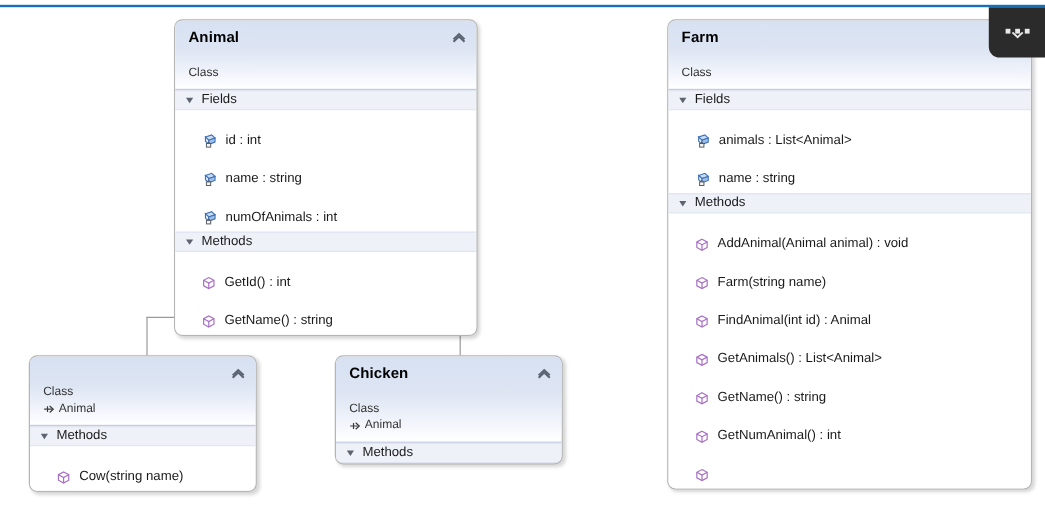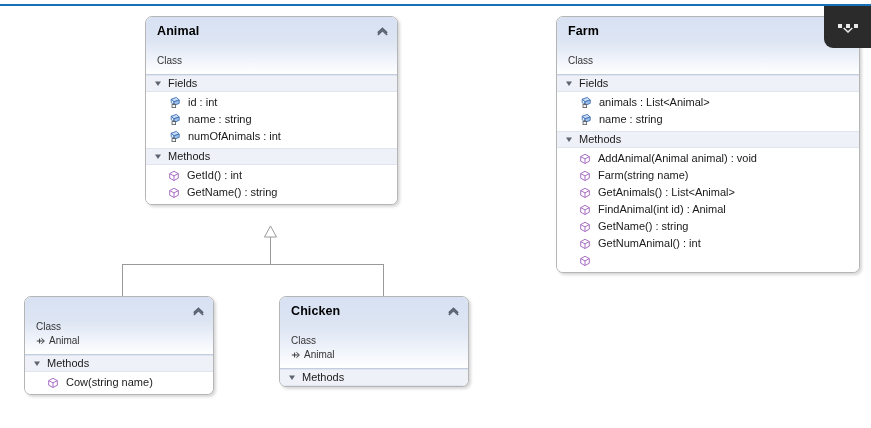--- a/index.html
+++ b/index.html
@@ -112,20 +112,21 @@
     background: #ffffff;
   }
   .member-row {
     display: flex;
     align-items: center;
     gap: 7px;
     padding: 1px 6px 1px 22px;
     height: 17px;
     box-sizing: border-box;
     cursor: pointer;
+    margin-top: 15px;
   }
   .member-label {
     font-size: 11px;
     color: #1a1a1a;
     line-height: 15px;
     white-space: nowrap;
   }
 
   .icon { display: inline-block; flex: 0 0 auto; line-height: 0; }
 
@@ -339,31 +340,31 @@
         <span class="member-label">Farm(string name)</span>
       </div>
       <div class="member-row">
         <span class="icon">
           <svg width="12" height="12" viewBox="0 0 12 12">
             <path d="M6 1.3 L10.3 3.6 L10.3 8.2 L6 10.5 L1.7 8.2 L1.7 3.6 Z" fill="#ffffff" stroke="#a86fc4" stroke-width="1"></path>
             <path d="M1.7 3.6 L6 5.9 L10.3 3.6" fill="none" stroke="#a86fc4" stroke-width="1"></path>
             <path d="M6 5.9 L6 10.5" fill="none" stroke="#a86fc4" stroke-width="1"></path>
           </svg>
         </span>
+        <span class="member-label">FindAnimal(int id) : Animal</span>
+      </div>
+      <div class="member-row">
+        <span class="icon">
+          <svg width="12" height="12" viewBox="0 0 12 12">
+            <path d="M6 1.3 L10.3 3.6 L10.3 8.2 L6 10.5 L1.7 8.2 L1.7 3.6 Z" fill="#ffffff" stroke="#a86fc4" stroke-width="1"></path>
+            <path d="M1.7 3.6 L6 5.9 L10.3 3.6" fill="none" stroke="#a86fc4" stroke-width="1"></path>
+            <path d="M6 5.9 L6 10.5" fill="none" stroke="#a86fc4" stroke-width="1"></path>
+          </svg>
+        </span>
         <span class="member-label">GetAnimals() : List&lt;Animal&gt;</span>
-      </div>
-      <div class="member-row">
-        <span class="icon">
-          <svg width="12" height="12" viewBox="0 0 12 12">
-            <path d="M6 1.3 L10.3 3.6 L10.3 8.2 L6 10.5 L1.7 8.2 L1.7 3.6 Z" fill="#ffffff" stroke="#a86fc4" stroke-width="1"></path>
-            <path d="M1.7 3.6 L6 5.9 L10.3 3.6" fill="none" stroke="#a86fc4" stroke-width="1"></path>
-            <path d="M6 5.9 L6 10.5" fill="none" stroke="#a86fc4" stroke-width="1"></path>
-          </svg>
-        </span>
-        <span class="member-label">FindAnimal(int id) : Animal</span>
       </div>
       <div class="member-row">
         <span class="icon">
           <svg width="12" height="12" viewBox="0 0 12 12">
             <path d="M6 1.3 L10.3 3.6 L10.3 8.2 L6 10.5 L1.7 8.2 L1.7 3.6 Z" fill="#ffffff" stroke="#a86fc4" stroke-width="1"></path>
             <path d="M1.7 3.6 L6 5.9 L10.3 3.6" fill="none" stroke="#a86fc4" stroke-width="1"></path>
             <path d="M6 5.9 L6 10.5" fill="none" stroke="#a86fc4" stroke-width="1"></path>
           </svg>
         </span>
         <span class="member-label">GetName() : string</span>

